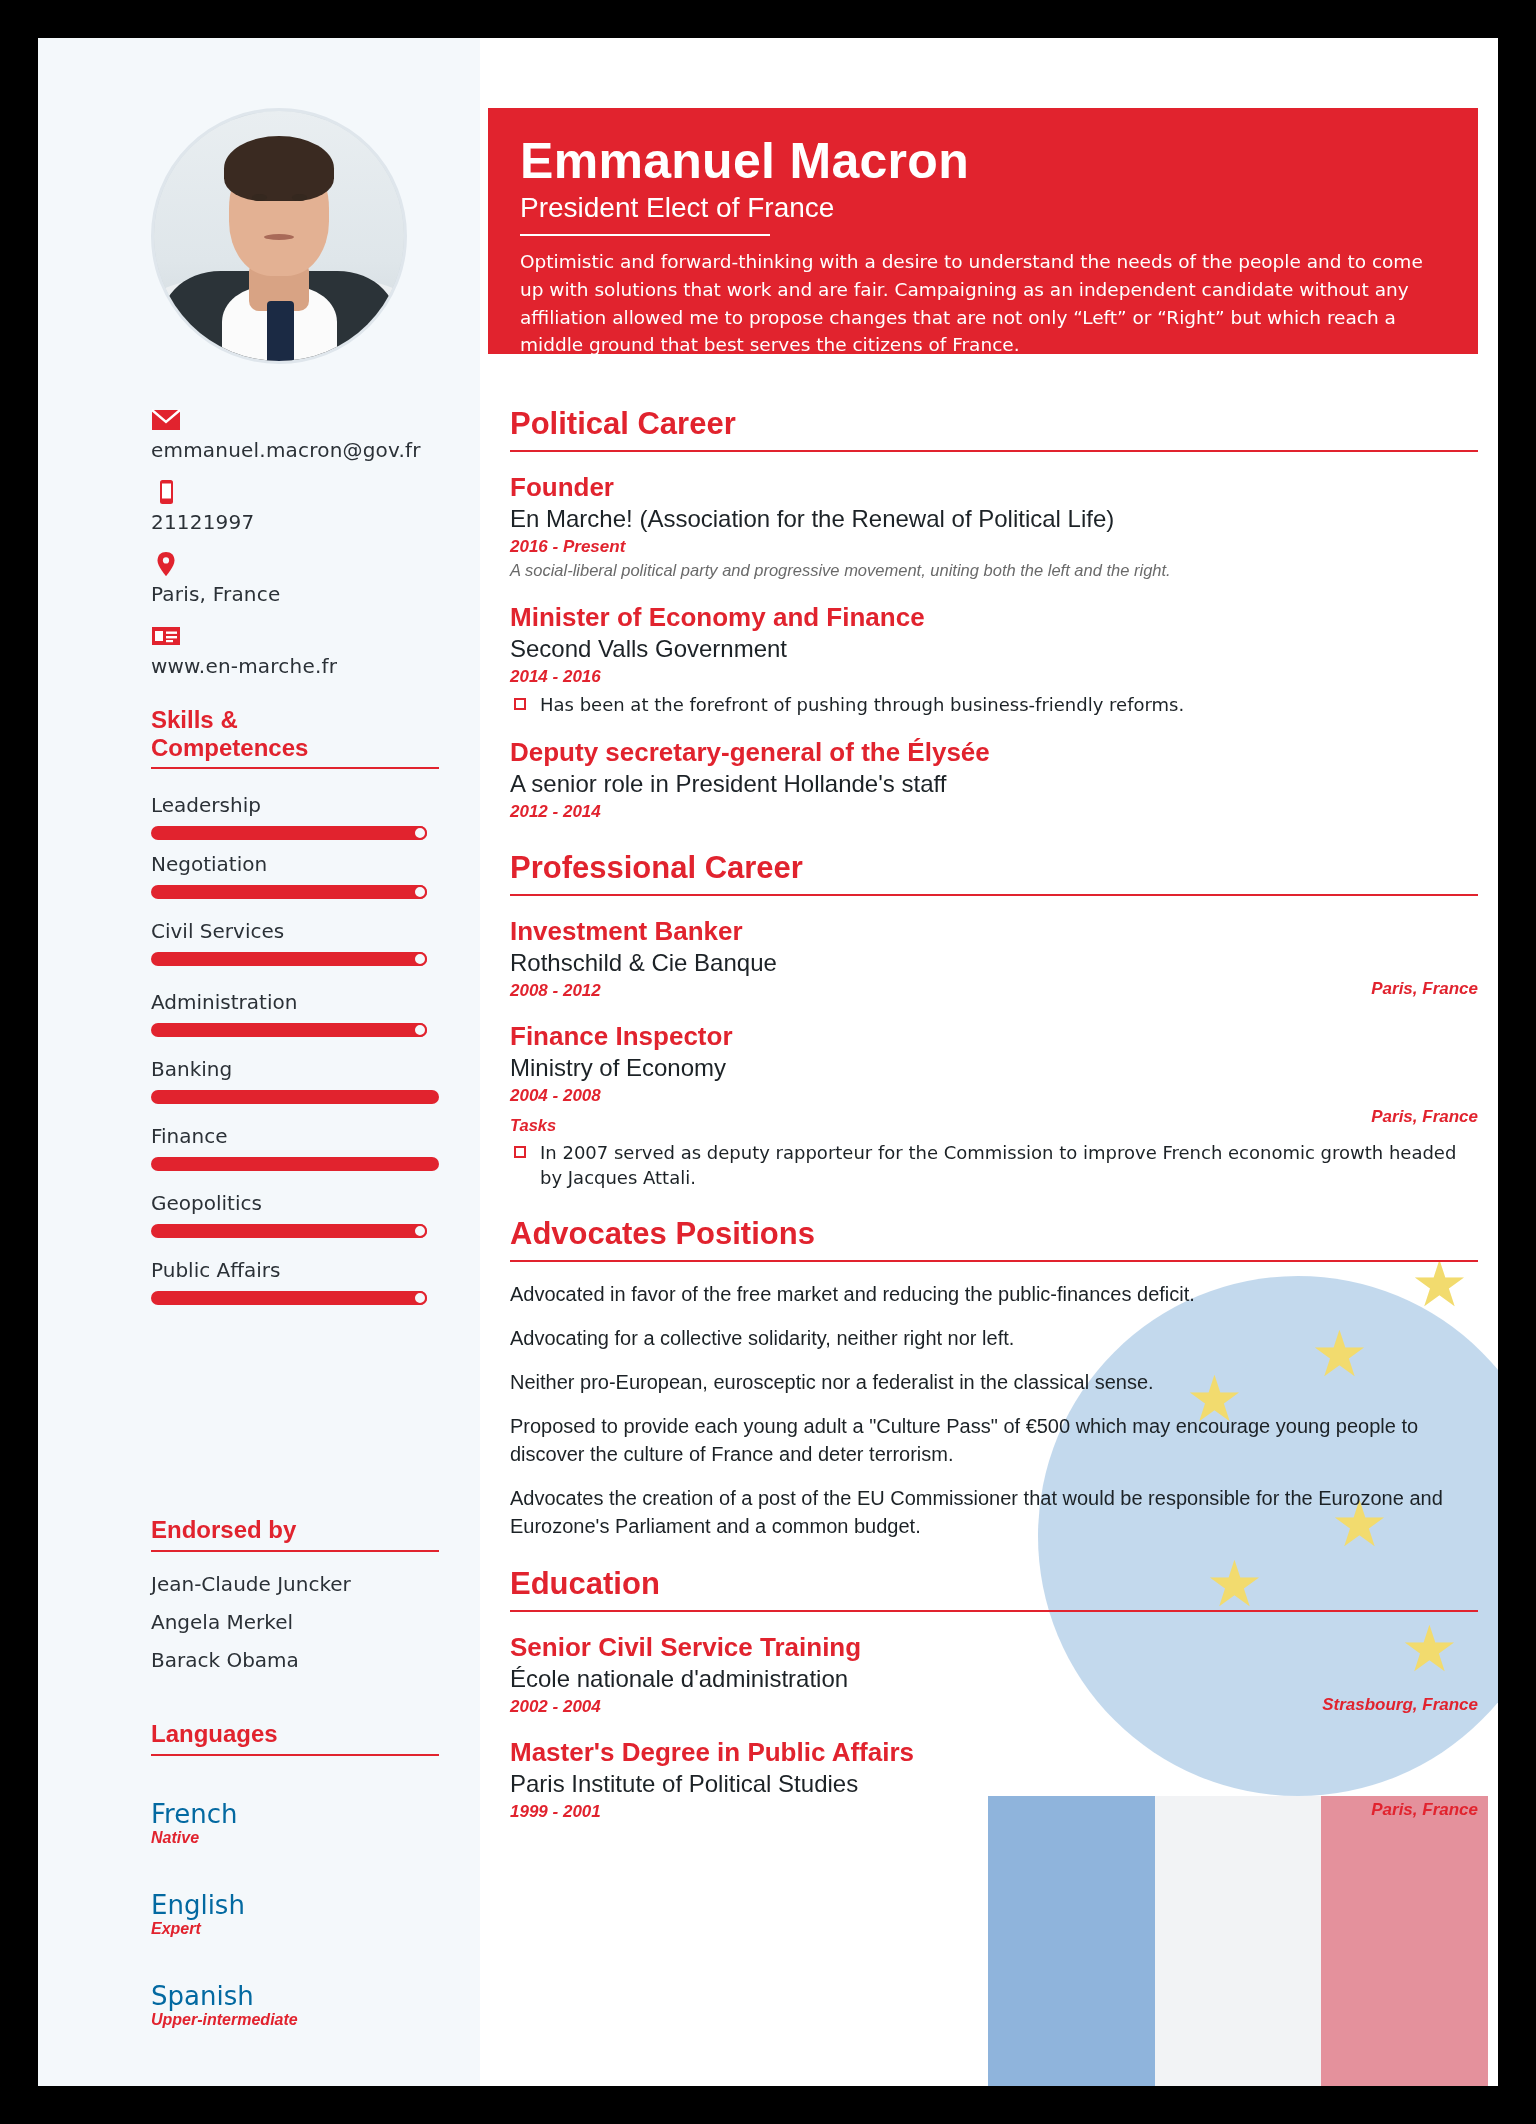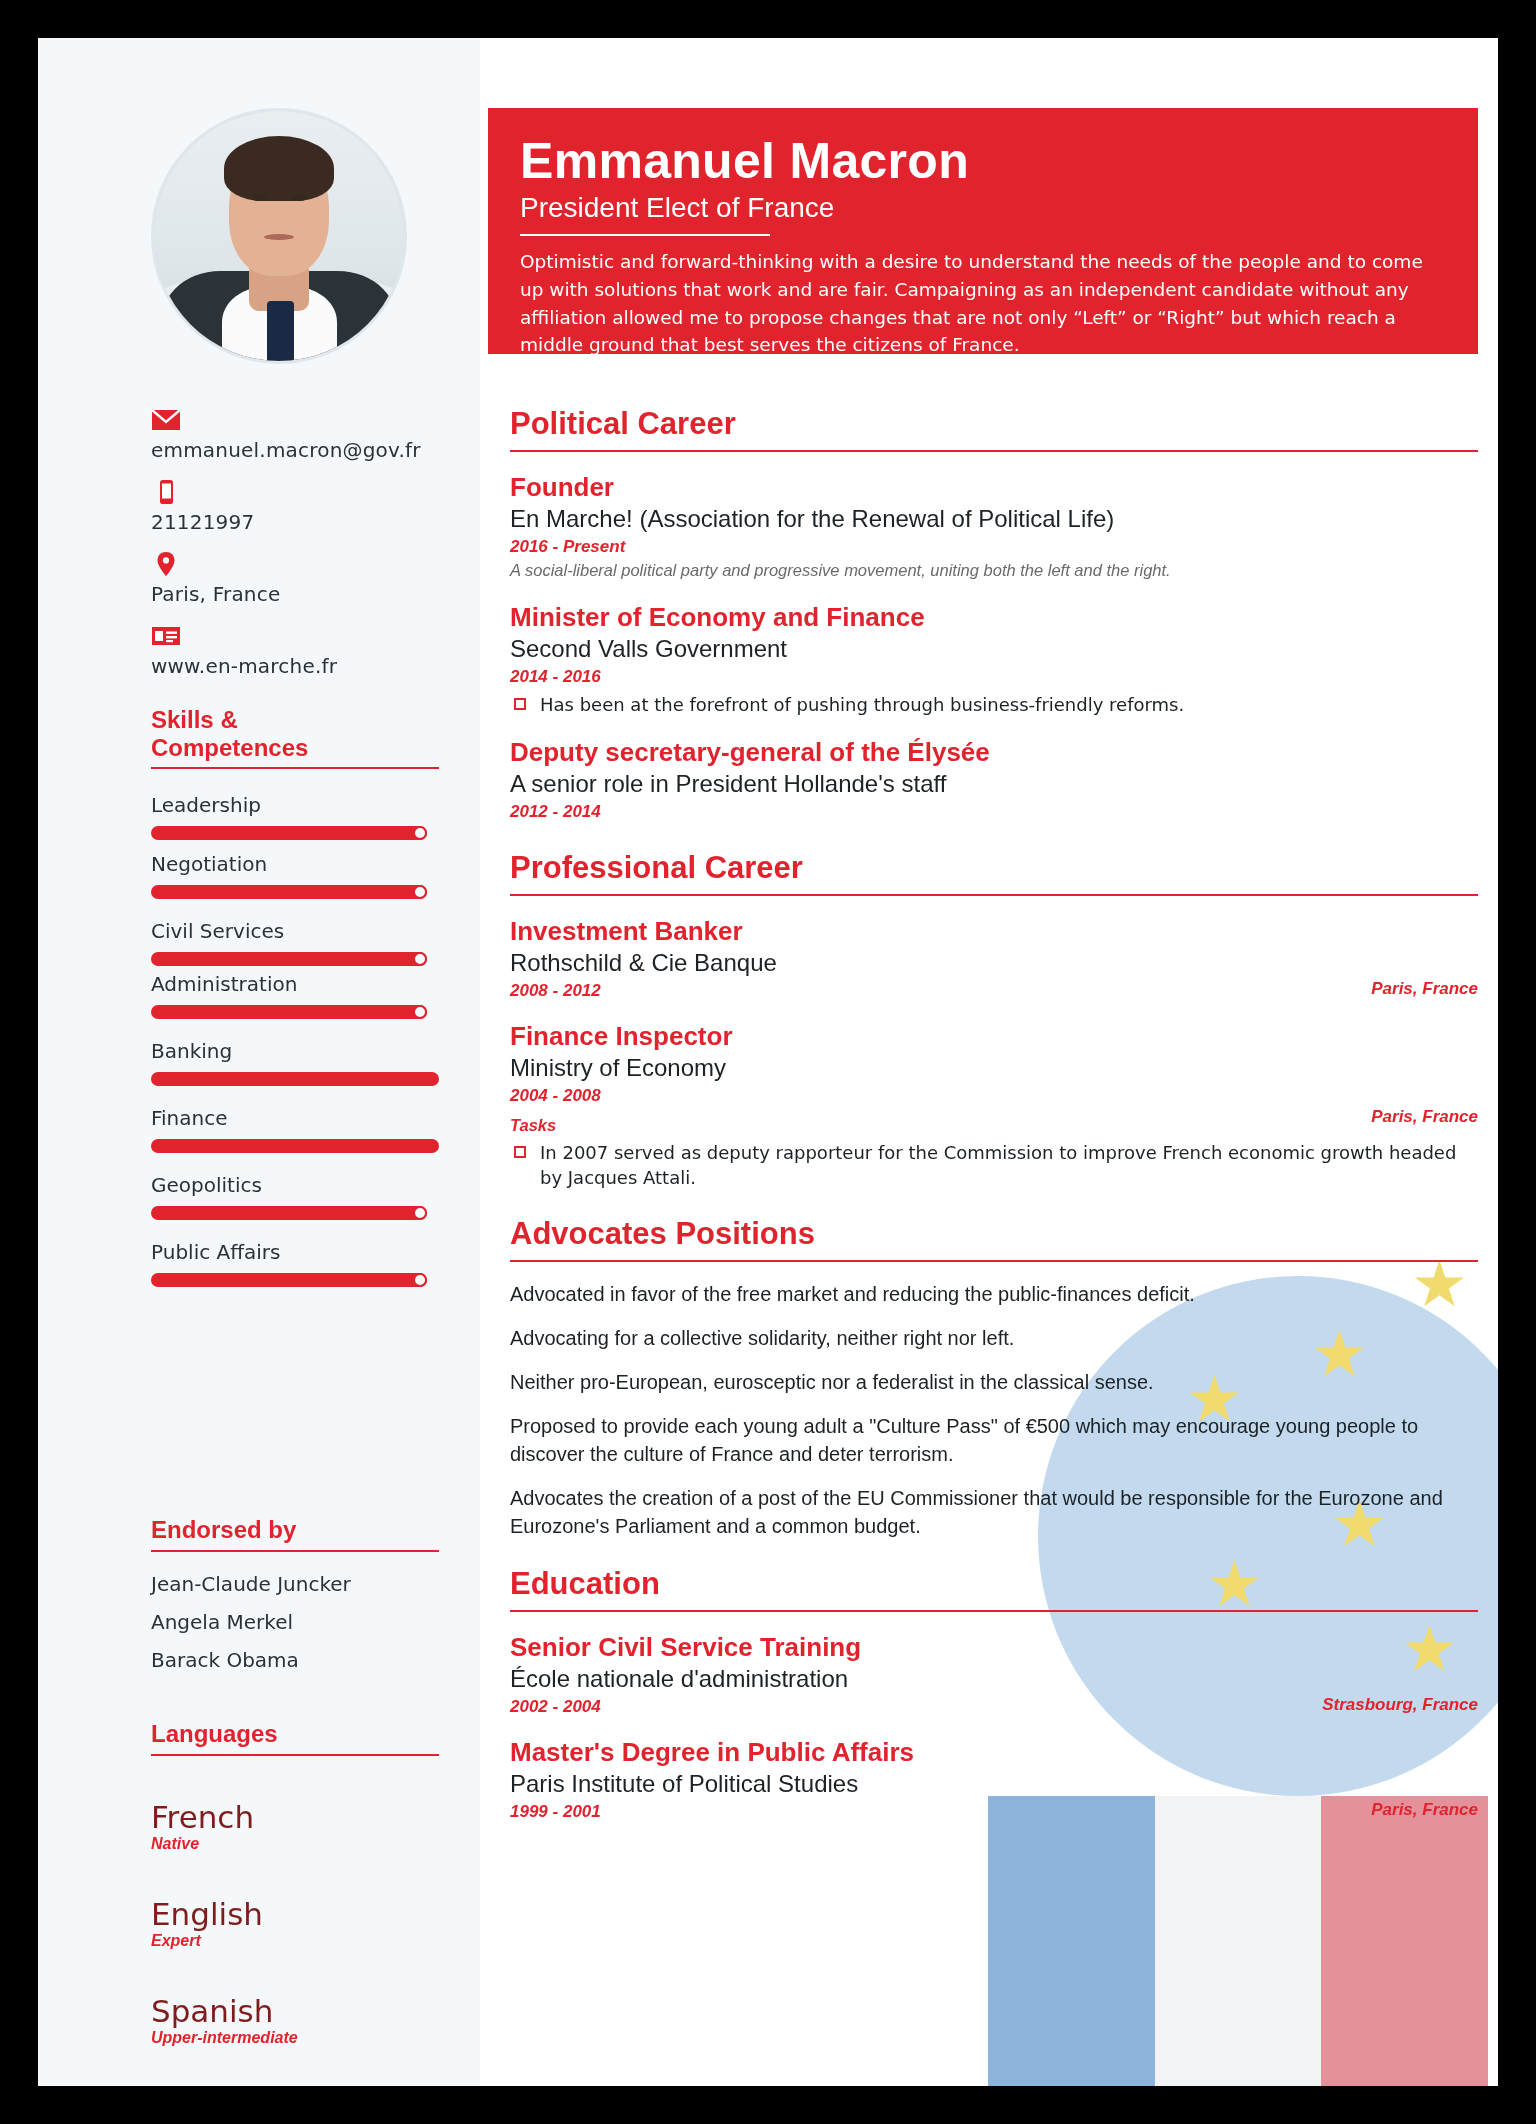--- a/index.html
+++ b/index.html
@@ -57,21 +57,21 @@
   }
   .side-rule { border-bottom: 2px solid #e1232e; margin-top: 6px; }
 
   .skill { position: relative; }
   .skill-label { font-size: 20px; color: #2b3137; font-family:"DejaVu Sans",sans-serif; }
   .bar-track { position: relative; height: 14px; margin-top: 9px; background: transparent; }
   .bar-fill { position:absolute; left:0; top:0; height:14px; background:#e1232e; border-radius:7px; }
   .bar-knob { position:absolute; top:0; width:14px; height:14px; border:2px solid #e1232e; border-radius:50%; background:#f4f8fb; }
 
   .endorse-name { font-size: 20px; color:#2b3137; font-family:"DejaVu Sans",sans-serif; }
-  .lang-name { font-size: 31px; color:#7f1d1d; font-family:"DejaVu Sans",sans-serif;margin-top:43px; }
+  .lang-name { font-size: 26px; color:#0369a1; font-family:"DejaVu Sans",sans-serif;margin-top:43px; }
   .lang-level { font-size: 16px; color:#e1232e; font-style: italic; font-weight: bold; }
 
   
   #main { position:absolute; left:442px; top:0; width:1018px; height:100%; }
   #header-band {
     position:absolute; left:8px; top:70px; width:990px; height:246px;
     background:#e1232e; color:#fff; padding: 24px 30px 0 32px;
   }
   #hdr-name { font-size: 50px; font-weight: bold; letter-spacing:.3px; }
   #hdr-role { font-size: 28px; margin-top: 2px; font-weight: 400; }
@@ -186,21 +186,21 @@
               <div class="bar-knob" style="left:calc(96% - 14px)"></div>
           </div>
         </div>
         <div class="skill" style="margin-top:20px;">
           <div class="skill-label">Civil Services</div>
           <div class="bar-track">
             <div class="bar-fill" style="width:96%"></div>
               <div class="bar-knob" style="left:calc(96% - 14px)"></div>
           </div>
         </div>
-        <div class="skill" style="margin-top:6px;">
+        <div class="skill" style="margin-top:24px;">
           <div class="skill-label">Administration</div>
           <div class="bar-track">
             <div class="bar-fill" style="width:96%"></div>
               <div class="bar-knob" style="left:calc(96% - 14px)"></div>
           </div>
         </div>
         <div class="skill" style="margin-top:20px;">
           <div class="skill-label">Banking</div>
           <div class="bar-track">
             <div class="bar-fill" style="width:100%"></div>

